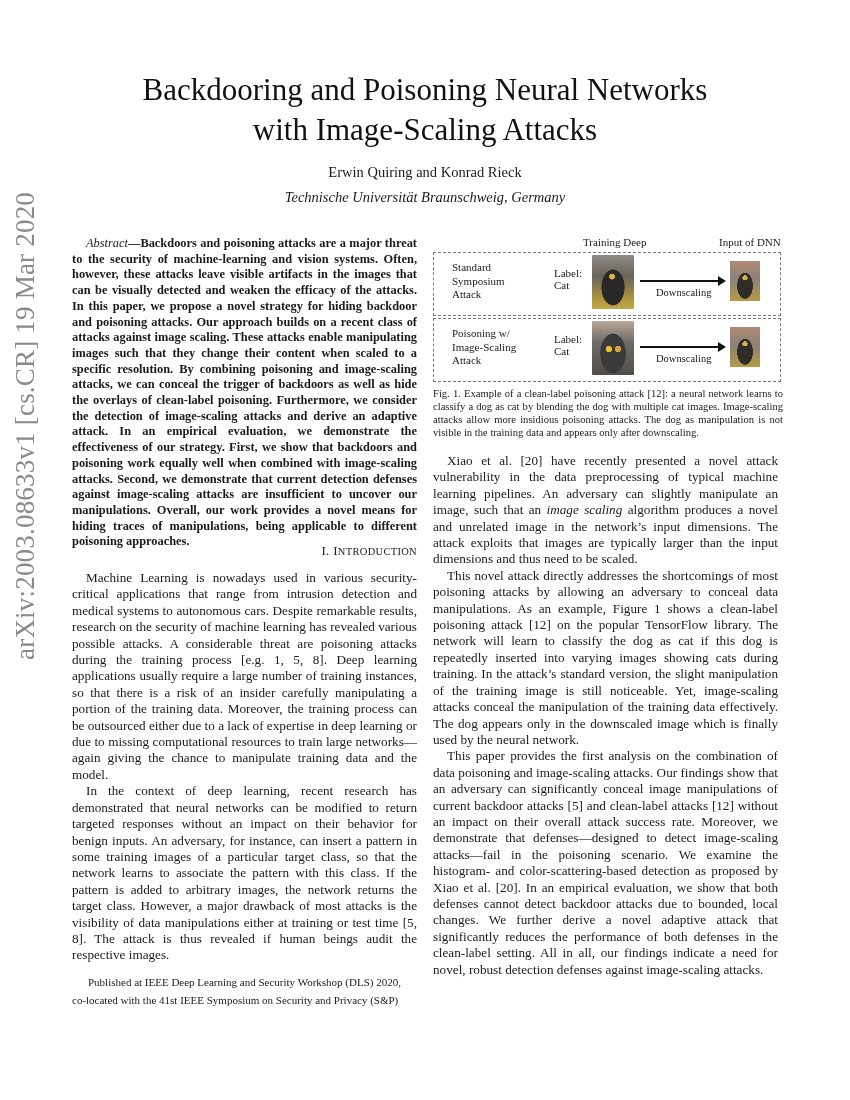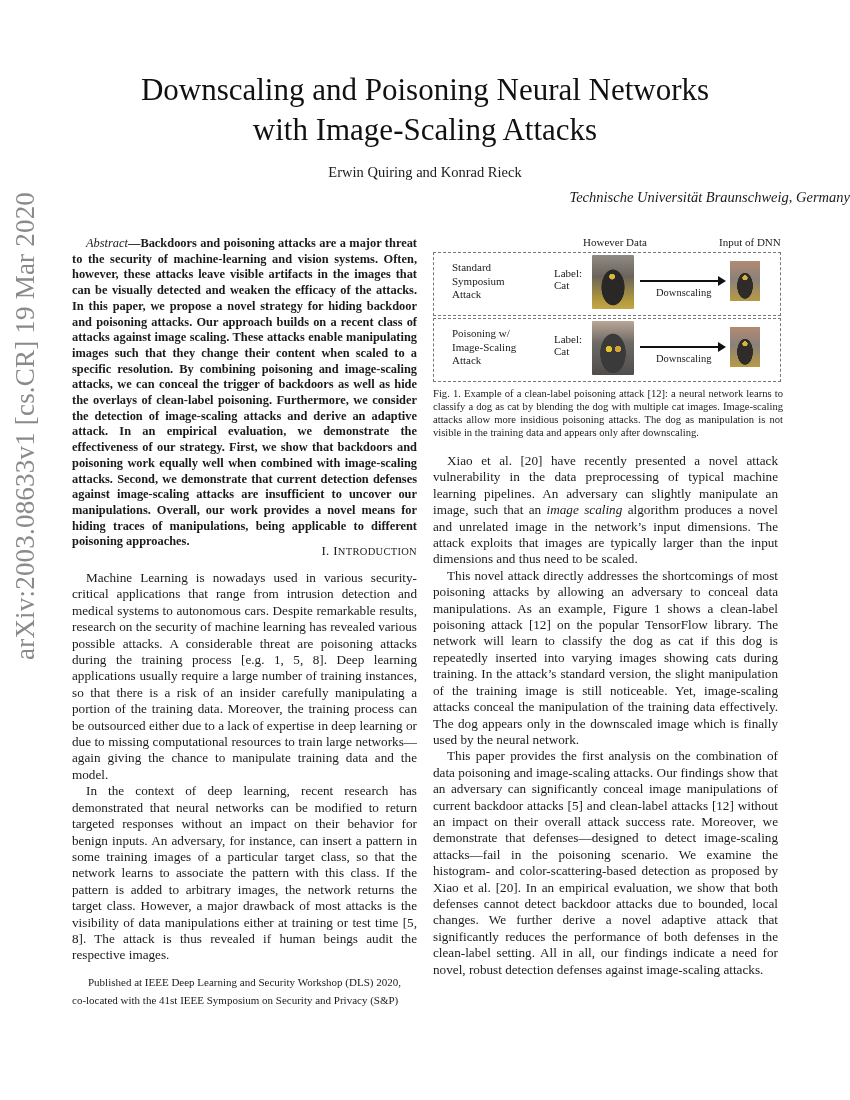--- a/index.html
+++ b/index.html
@@ -4,21 +4,21 @@
 <style>
   html, body { margin: 0; padding: 0; background: #ffffff; }
   body { width: 850px; height: 1100px; position: relative; overflow: hidden;
          font-family: "Liberation Serif", "DejaVu Serif", serif; color: #1a1a1a; }
   .arxiv-stamp { position: absolute; left: 10px; top: 660px; transform-origin: left top;
                  transform: rotate(-90deg); font-size: 27px; color: #8a8a8a; white-space: nowrap;
                  letter-spacing: 0.2px; }
   .title { position: absolute; top: 70px; left: 0; width: 850px; text-align: center;
            font-size: 31px; line-height: 40px; color: #111; }
   .authors { position: absolute; top: 164px; left: 0; width: 850px; text-align: center; font-size: 14.5px; }
-  .affil { position: absolute; top: 189px; left: 0; width: 850px; text-align: right; font-size: 14.5px; font-style: italic; }
+  .affil { position: absolute; top: 189px; left: 0; width: 850px; text-align: center; font-size: 14.5px; font-style: italic; }
   .col { position: absolute; width: 345px; font-size: 13.2px; line-height: 16.4px; text-align: justify; }
   .col-left { left: 72px; }
   .col-right { left: 433px; }
   .abstract { top: 236px; font-weight: bold; font-size: 12.4px; line-height: 15.7px; }
   .abstract .lead { font-style: italic; font-weight: normal; }
   .abstract p { margin: 0; text-indent: 12px; }
   .section-heading { position: absolute; top: 543px; left: 72px; width: 345px; text-align: right;
                      font-size: 13px; letter-spacing: 0.3px; }
   .section-heading .sc { font-size: 10.5px; }
   .intro-left { top: 570px; }
@@ -49,21 +49,21 @@
   .caption { position: absolute; left: 433px; top: 388px; width: 350px; font-size: 10.6px; line-height: 12.9px; text-align: justify; }
   .intro-right { top: 453px; }
   em { font-style: italic; }
 </style>
 </head>
 <body>
 
 <div class="arxiv-stamp">arXiv:2003.08633v1  [cs.CR]  19 Mar 2020</div>
 
 <div class="title">
-  <div>Downscaling and Poisoning Neural Networks</div>
+  <div>Backdooring and Poisoning Neural Networks</div>
   <div>with Image-Scaling Attacks</div>
 </div>
 <div class="authors">Erwin Quiring and Konrad Rieck</div>
 <div class="affil">Technische Universität Braunschweig, Germany</div>
 
 <div class="col col-left abstract">
   <p><span class="lead">Abstract</span><span>—</span><span>Backdoors and poisoning attacks are a major threat to the security of machine-learning and vision systems. Often, however, these attacks leave visible artifacts in the images that can be visually detected and weaken the efficacy of the attacks. In this paper, we propose a novel strategy for hiding backdoor and poisoning attacks. Our approach builds on a recent class of attacks against image scaling. These attacks enable manipulating images such that they change their content when scaled to a specific resolution. By combining poisoning and image-scaling attacks, we can conceal the trigger of backdoors as well as hide the overlays of clean-label poisoning. Furthermore, we consider the detection of image-scaling attacks and derive an adaptive attack. In an empirical evaluation, we demonstrate the effectiveness of our strategy. First, we show that backdoors and poisoning work equally well when combined with image-scaling attacks. Second, we demonstrate that current detection defenses against image-scaling attacks are insufficient to uncover our manipulations. Overall, our work provides a novel means for hiding traces of manipulations, being applicable to different poisoning approaches.</span></p>
 </div>
 
 <div class="section-heading">
@@ -74,21 +74,21 @@
   <p>Machine Learning is nowadays used in various security-critical applications that range from intrusion detection and medical systems to autonomous cars. Despite remarkable results, research on the security of machine learning has revealed various possible attacks. A considerable threat are poisoning attacks during the training process [e.g. 1, 5, 8]. Deep learning applications usually require a large number of training instances, so that there is a risk of an insider carefully manipulating a portion of the training data. Moreover, the training process can be outsourced either due to a lack of expertise in deep learning or due to missing computational resources to train large networks—again giving the chance to manipulate training data and the model.</p>
   <p>In the context of deep learning, recent research has demonstrated that neural networks can be modified to return targeted responses without an impact on their behavior for benign inputs. An adversary, for instance, can insert a pattern in some training images of a particular target class, so that the network learns to associate the pattern with this class. If the pattern is added to arbitrary images, the network returns the target class. However, a major drawback of most attacks is the visibility of data manipulations either at training or test time [5, 8]. The attack is thus revealed if human beings audit the respective images.</p>
 </div>
 
 <div class="footnote">
   <p>Published at IEEE Deep Learning and Security Workshop (DLS) 2020,</p>
   <div>co-located with the 41st IEEE Symposium on Security and Privacy (S&amp;P)</div>
 </div>
 
 <div class="figure">
-  <div class="fig-header" style="left:150px;">However Data</div>
+  <div class="fig-header" style="left:150px;">Training Deep</div>
   <div class="fig-header" style="left:286px;">Input of DNN</div>
 
   <div class="fig-row" style="top:16px;">
     <div class="label-left">
       <div>Standard</div>
       <div>Symposium</div>
       <div>Attack</div>
     </div>
     <div class="label-cat">
       <div>Label:</div>

